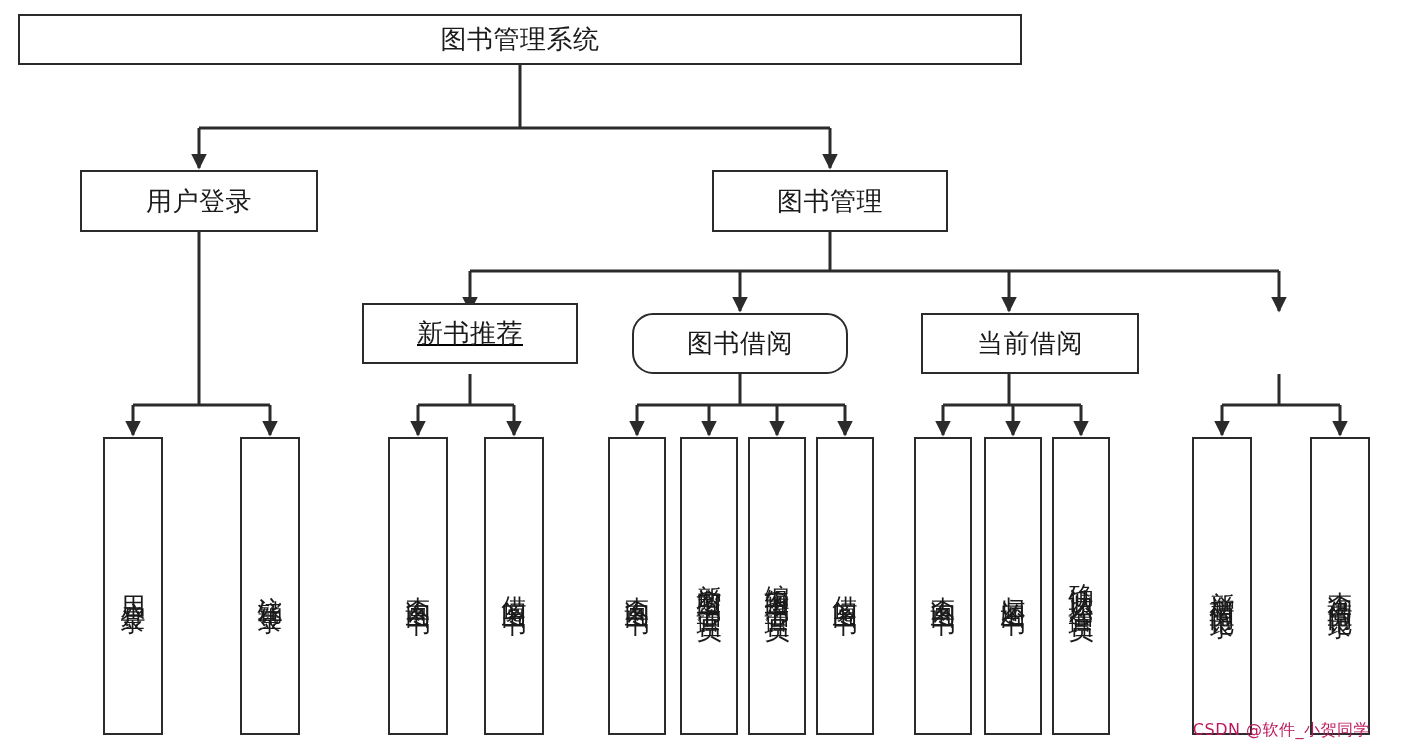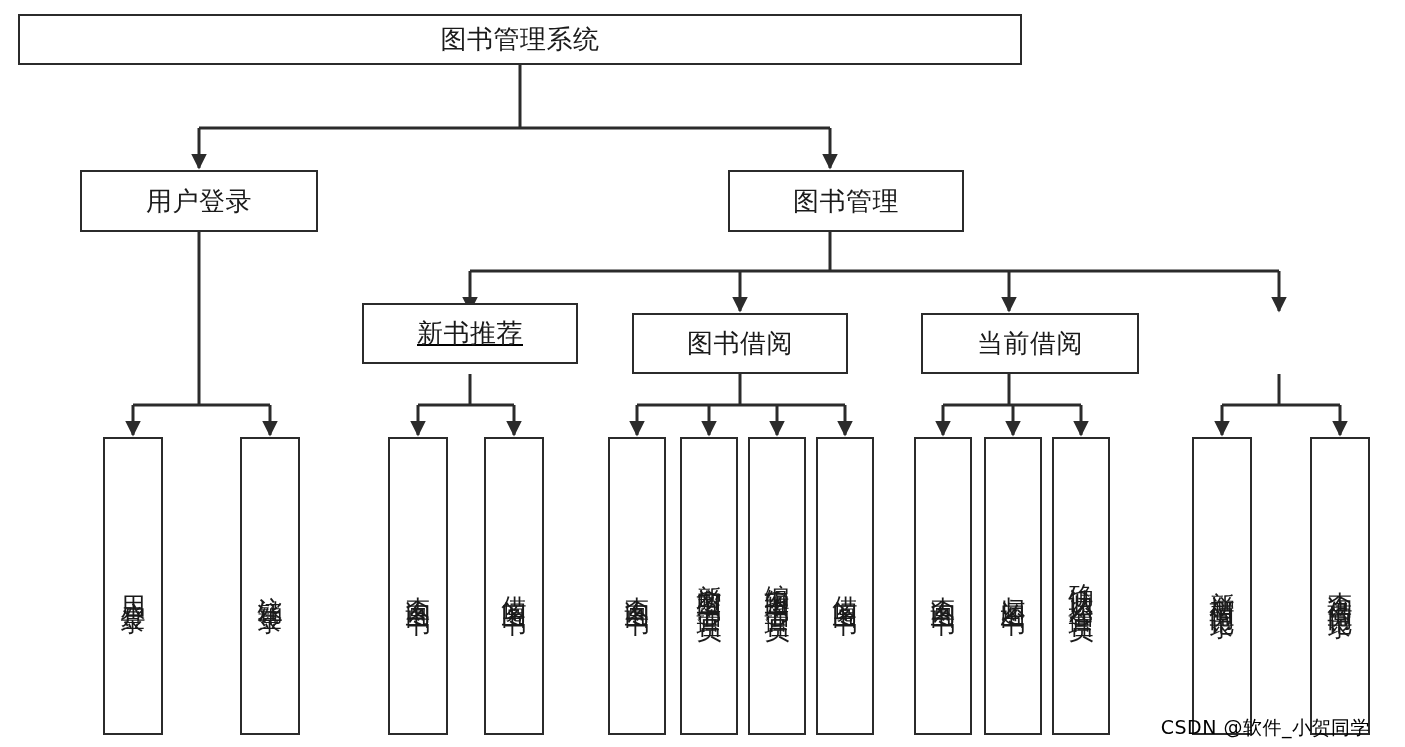--- a/index.html
+++ b/index.html
@@ -54,22 +54,22 @@
     font-size: 25px;
     letter-spacing: 5px;
     line-height: 1;
     white-space: nowrap;
     max-height: 284px;
   }
   #watermark {
     position: absolute;
     right: 10px;
     bottom: 6px;
-    font-size: 19px;
-    color: #000000;
+    font-size: 16px;
+    color: #be185d;
     letter-spacing: 0.5px;
     white-space: nowrap;
     pointer-events: none;
     user-select: none;
   }
 </style>
 </head>
 <body>
 
 <div id="diagram-root">
@@ -125,28 +125,28 @@
     </g>
   </svg>
 
   <div class="node-box" style="left:18px; top:14px; width:1004px; height:51px;">
     <span class="node-label">图书管理系统</span>
   </div>
 
   <div class="node-box" style="left:80px; top:170px; width:238px; height:62px;">
     <span class="node-label">用户登录</span>
   </div>
-  <div class="node-box" style="left:712px; top:170px; width:236px; height:62px;margin-left:16px;">
+  <div class="node-box" style="left:712px; top:170px; width:236px; height:62px;">
     <span class="node-label">图书管理</span>
   </div>
 
   <div class="node-box" style="left:362px; top:303px; width:216px; height:61px;text-decoration:underline;">
     <span class="node-label">新书推荐</span>
   </div>
-  <div class="node-box" style="left:632px; top:313px; width:216px; height:61px;">
+  <div class="node-box" style="left:632px; top:313px; width:216px; height:61px;border-radius:21px;">
     <span class="node-label">图书借阅</span>
   </div>
   <div class="node-box" style="left:900px; top:313px; width:218px; height:61px;margin-left:21px;">
     <span class="node-label">当前借阅</span>
   </div>
 
   <div class="node-box vertical" style="left:103px; top:437px; width:60px; height:298px;">
     <span class="node-label">用户登录</span>
   </div>
   <div class="node-box vertical" style="left:240px; top:437px; width:60px; height:298px;">

